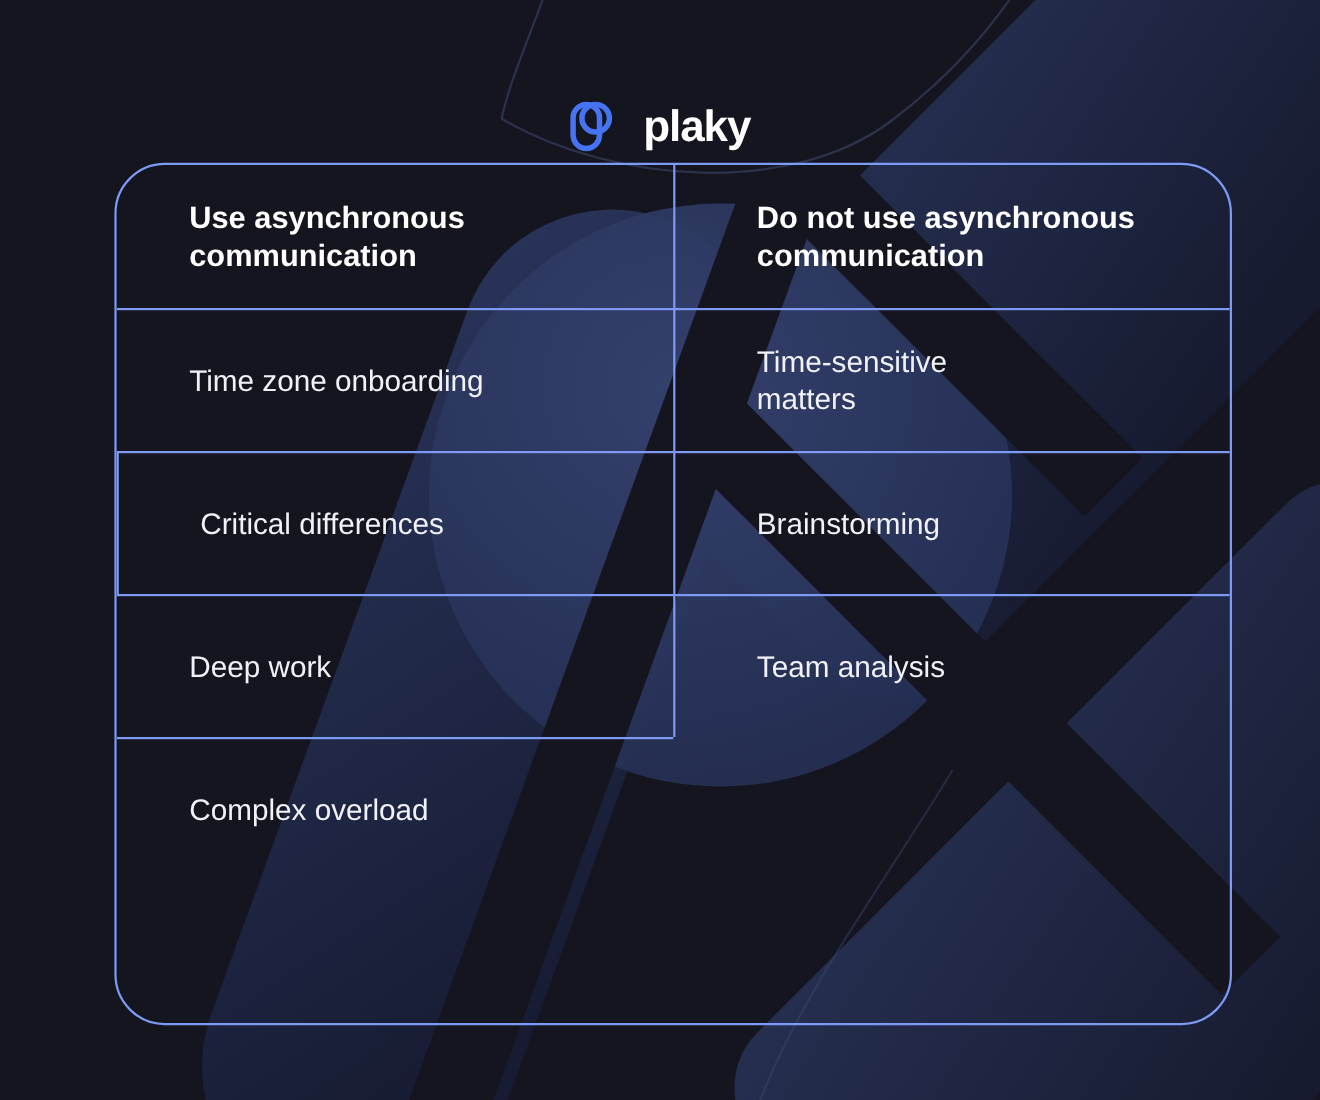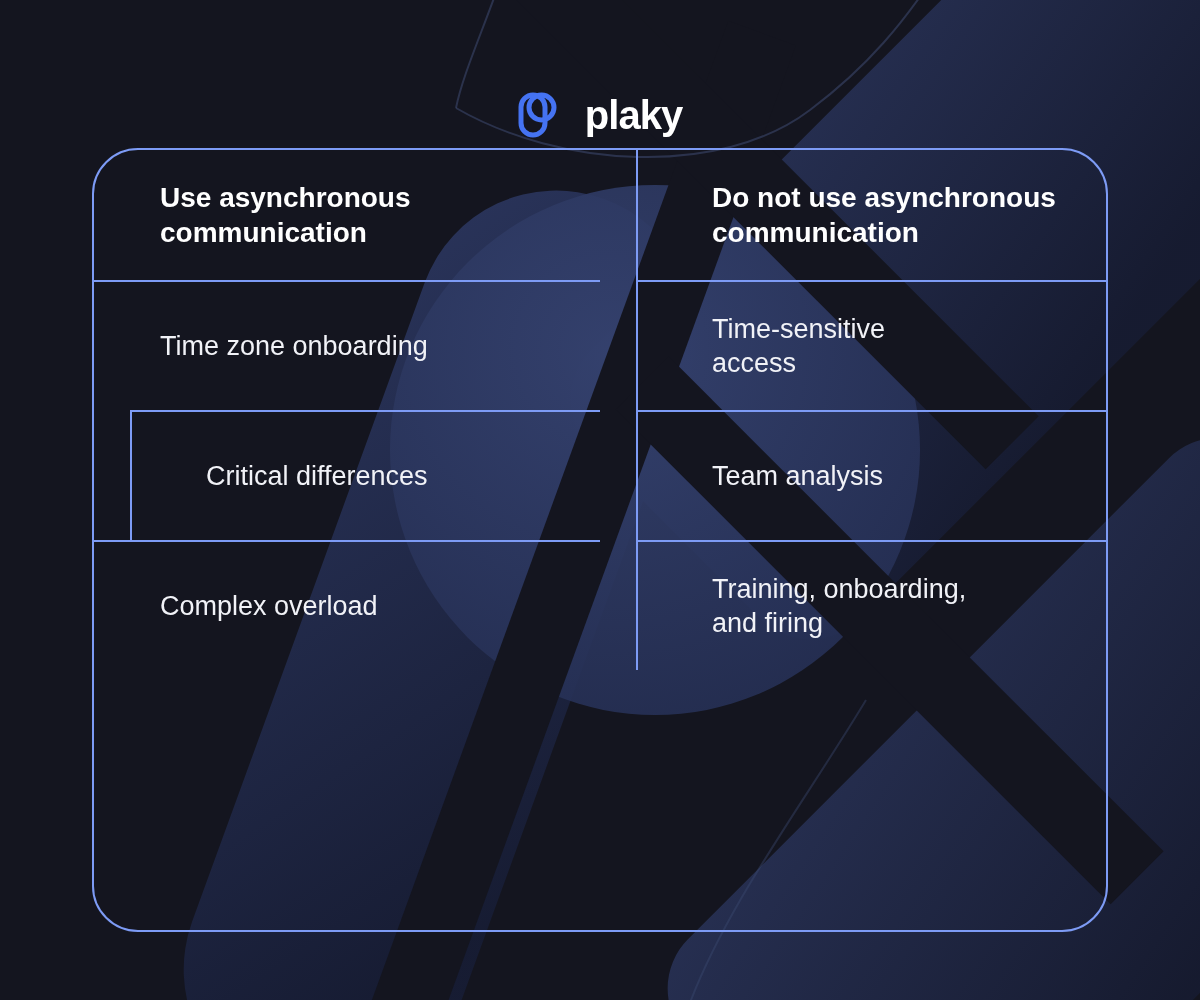--- a/index.html
+++ b/index.html
@@ -19,41 +19,41 @@
     z-index:3;
     margin-top:44px;
   }
   .logo-icon{width:39px;height:46px;display:block;}
   .logo-text{
     color:#ffffff;font-size:40px;font-weight:600;letter-spacing:-1px;
     line-height:46px;
   }
   
   .cmp-table{
-    position:absolute;left:92px;top:148px;
+    position:absolute;left:104px;top:148px;
     width:1016px;height:784px;
     box-sizing:border-box;
     border:2px solid #7d9bf5;
     border-radius:46px;
     overflow:hidden;
     display:grid;
     grid-template-columns:1fr 1fr;
     grid-template-rows:130px repeat(5,1fr);
     z-index:2;
   }
   .cell{
     box-sizing:border-box;
     display:flex;align-items:center;
     padding:6px 24px 6px 66px;
     border-top:2px solid #7d9bf5;
     color:#f1f2f7;
     font-size:27px;line-height:34px;font-weight:400;
     white-space:pre-line;
   }
-  .cell.col-right{border-left:2px solid #7d9bf5;padding-left:74px;margin-left:36px;}
+  .cell.col-right{border-left:2px solid #7d9bf5;padding-left:74px;}
   .cell.row-head{border-top:none;font-size:28px;line-height:35px;font-weight:700;color:#ffffff;}
 </style>
 </head>
 <body>
 
 <div class="page">
 
   <svg class="decor" viewBox="0 0 1200 1000" aria-hidden="true">
     <defs>
       <linearGradient id="gBand" x1="0" y1="0" x2="0.4" y2="1">
@@ -95,25 +95,25 @@
 
   <div class="cmp-table">
 
     <div class="cell row-head col-left">Use asynchronous
 communication</div>
     <div class="cell row-head col-right">Do not use asynchronous
 communication</div>
 
     <div class="cell col-left">Time zone onboarding</div>
     <div class="cell col-right">Time-sensitive
-access</div>
+matters</div>
 
     <div class="cell col-right">Critical differences</div>
 
+    <div class="cell col-right">Brainstorming</div>
 
+    <div class="cell col-left">Deep work</div>
     <div class="cell col-right">Team analysis</div>
 
     <div class="cell col-left">Complex overload</div>
-    <div class="cell col-right">Training, onboarding,
-and firing</div>
 
   </div>
 </div>
 
 </body></html>

